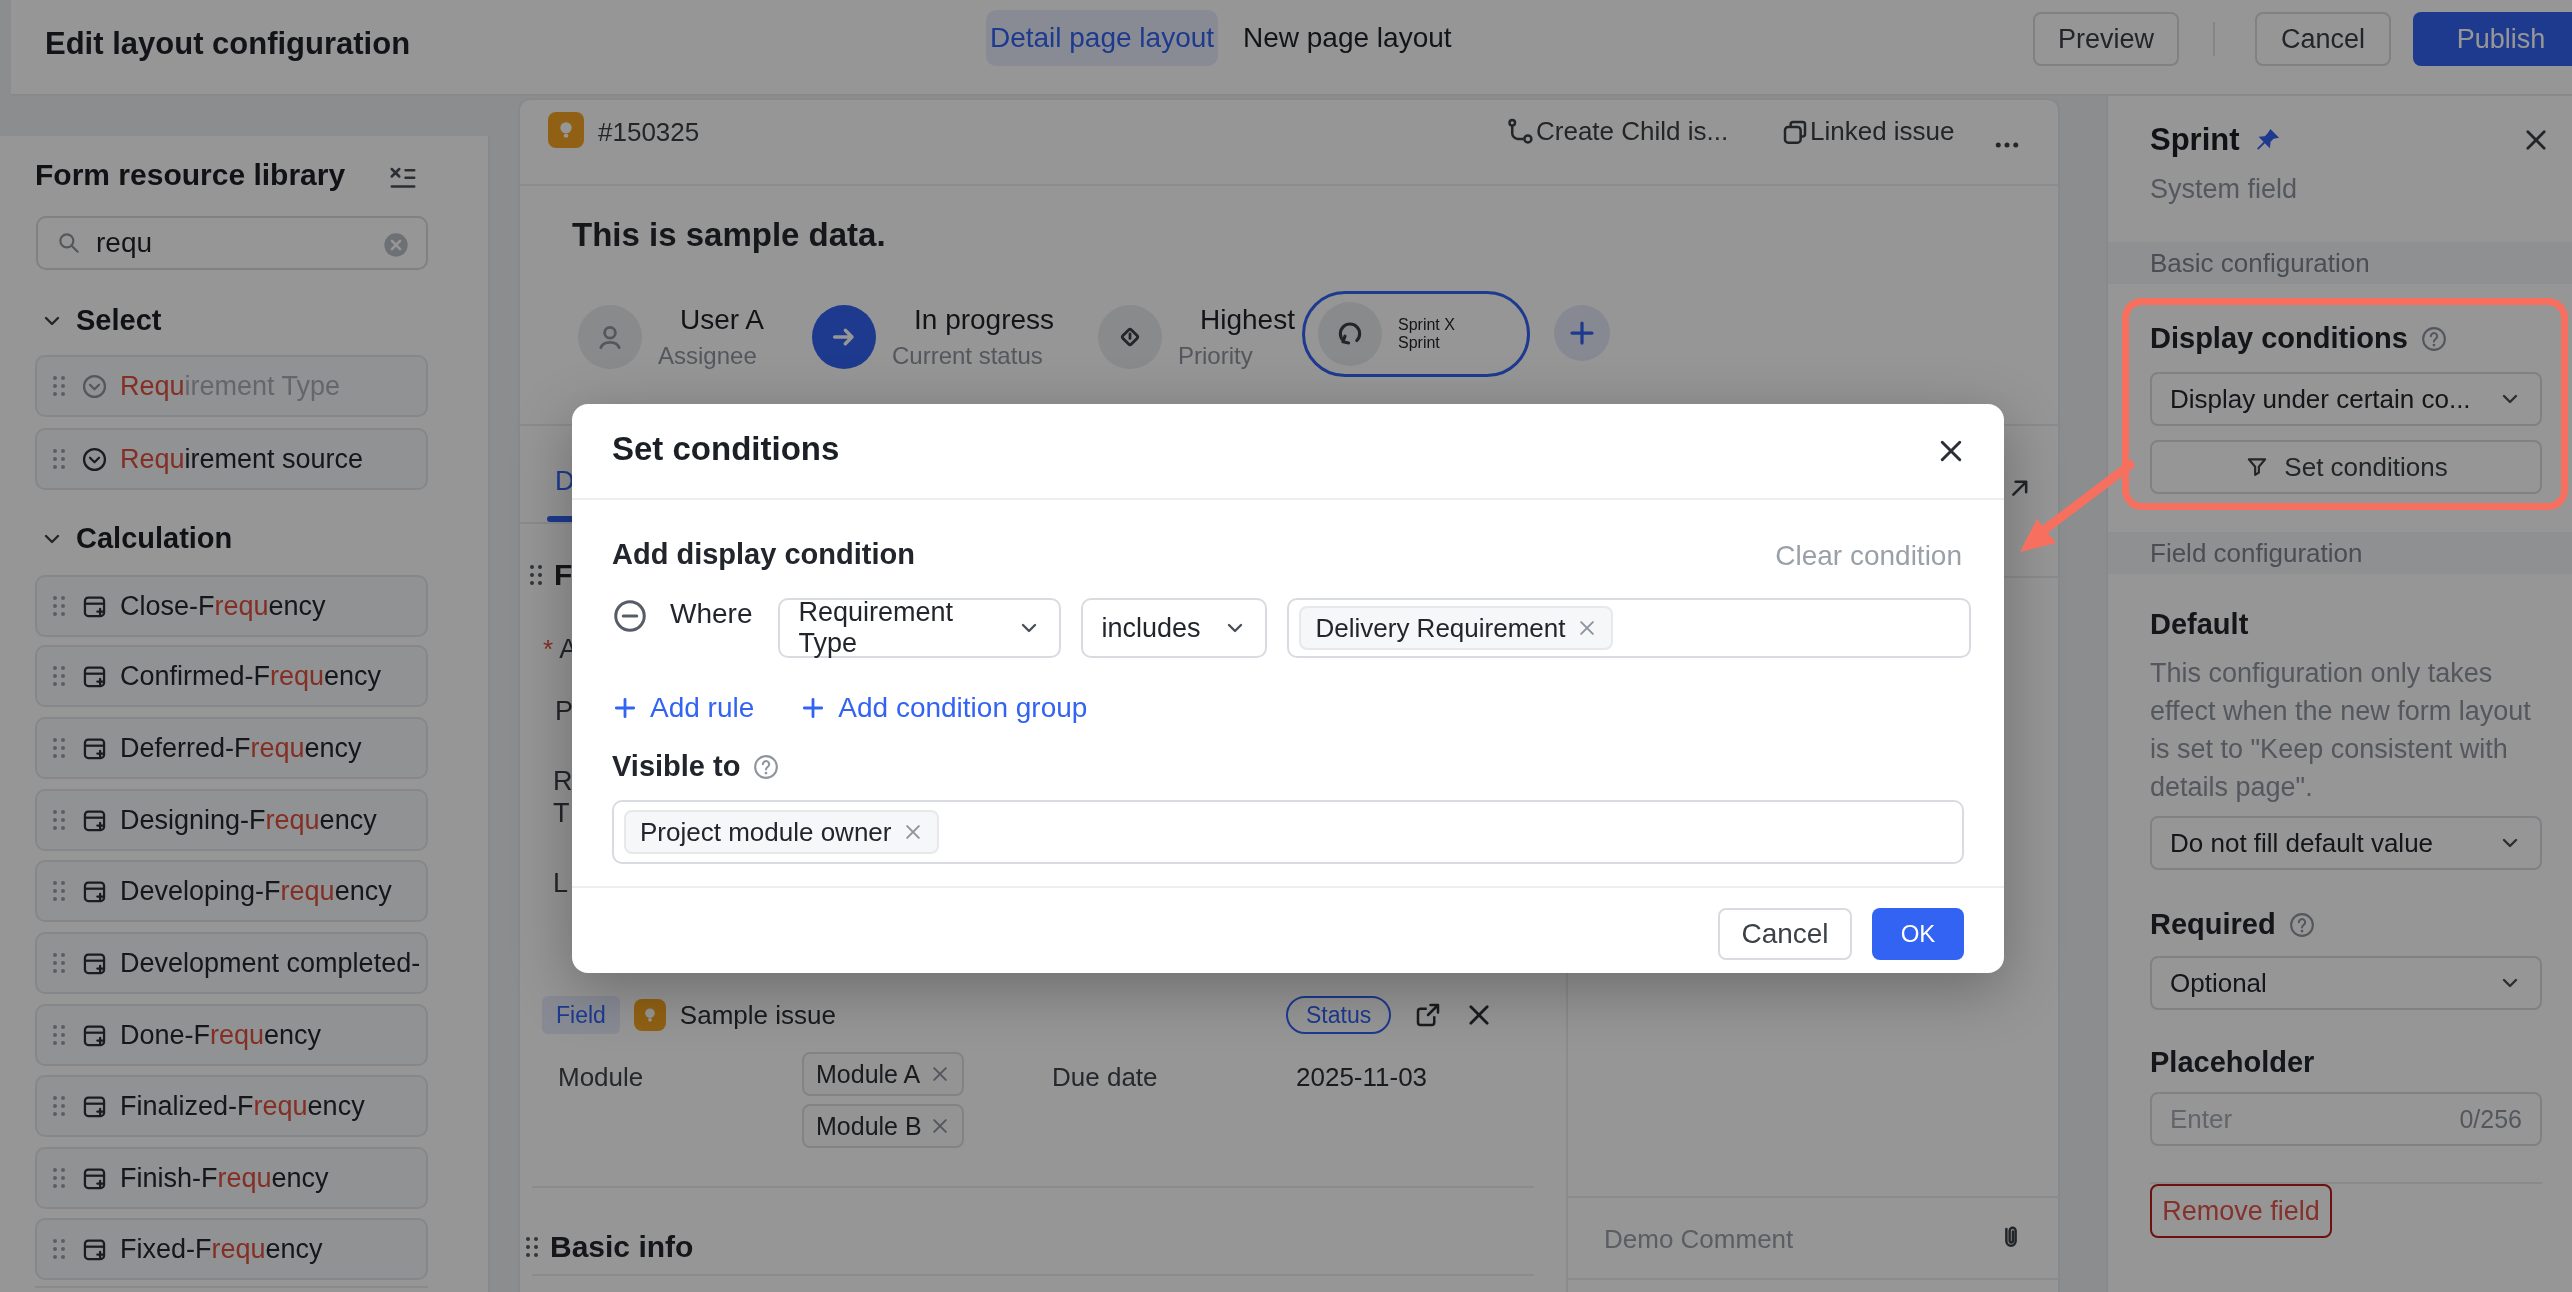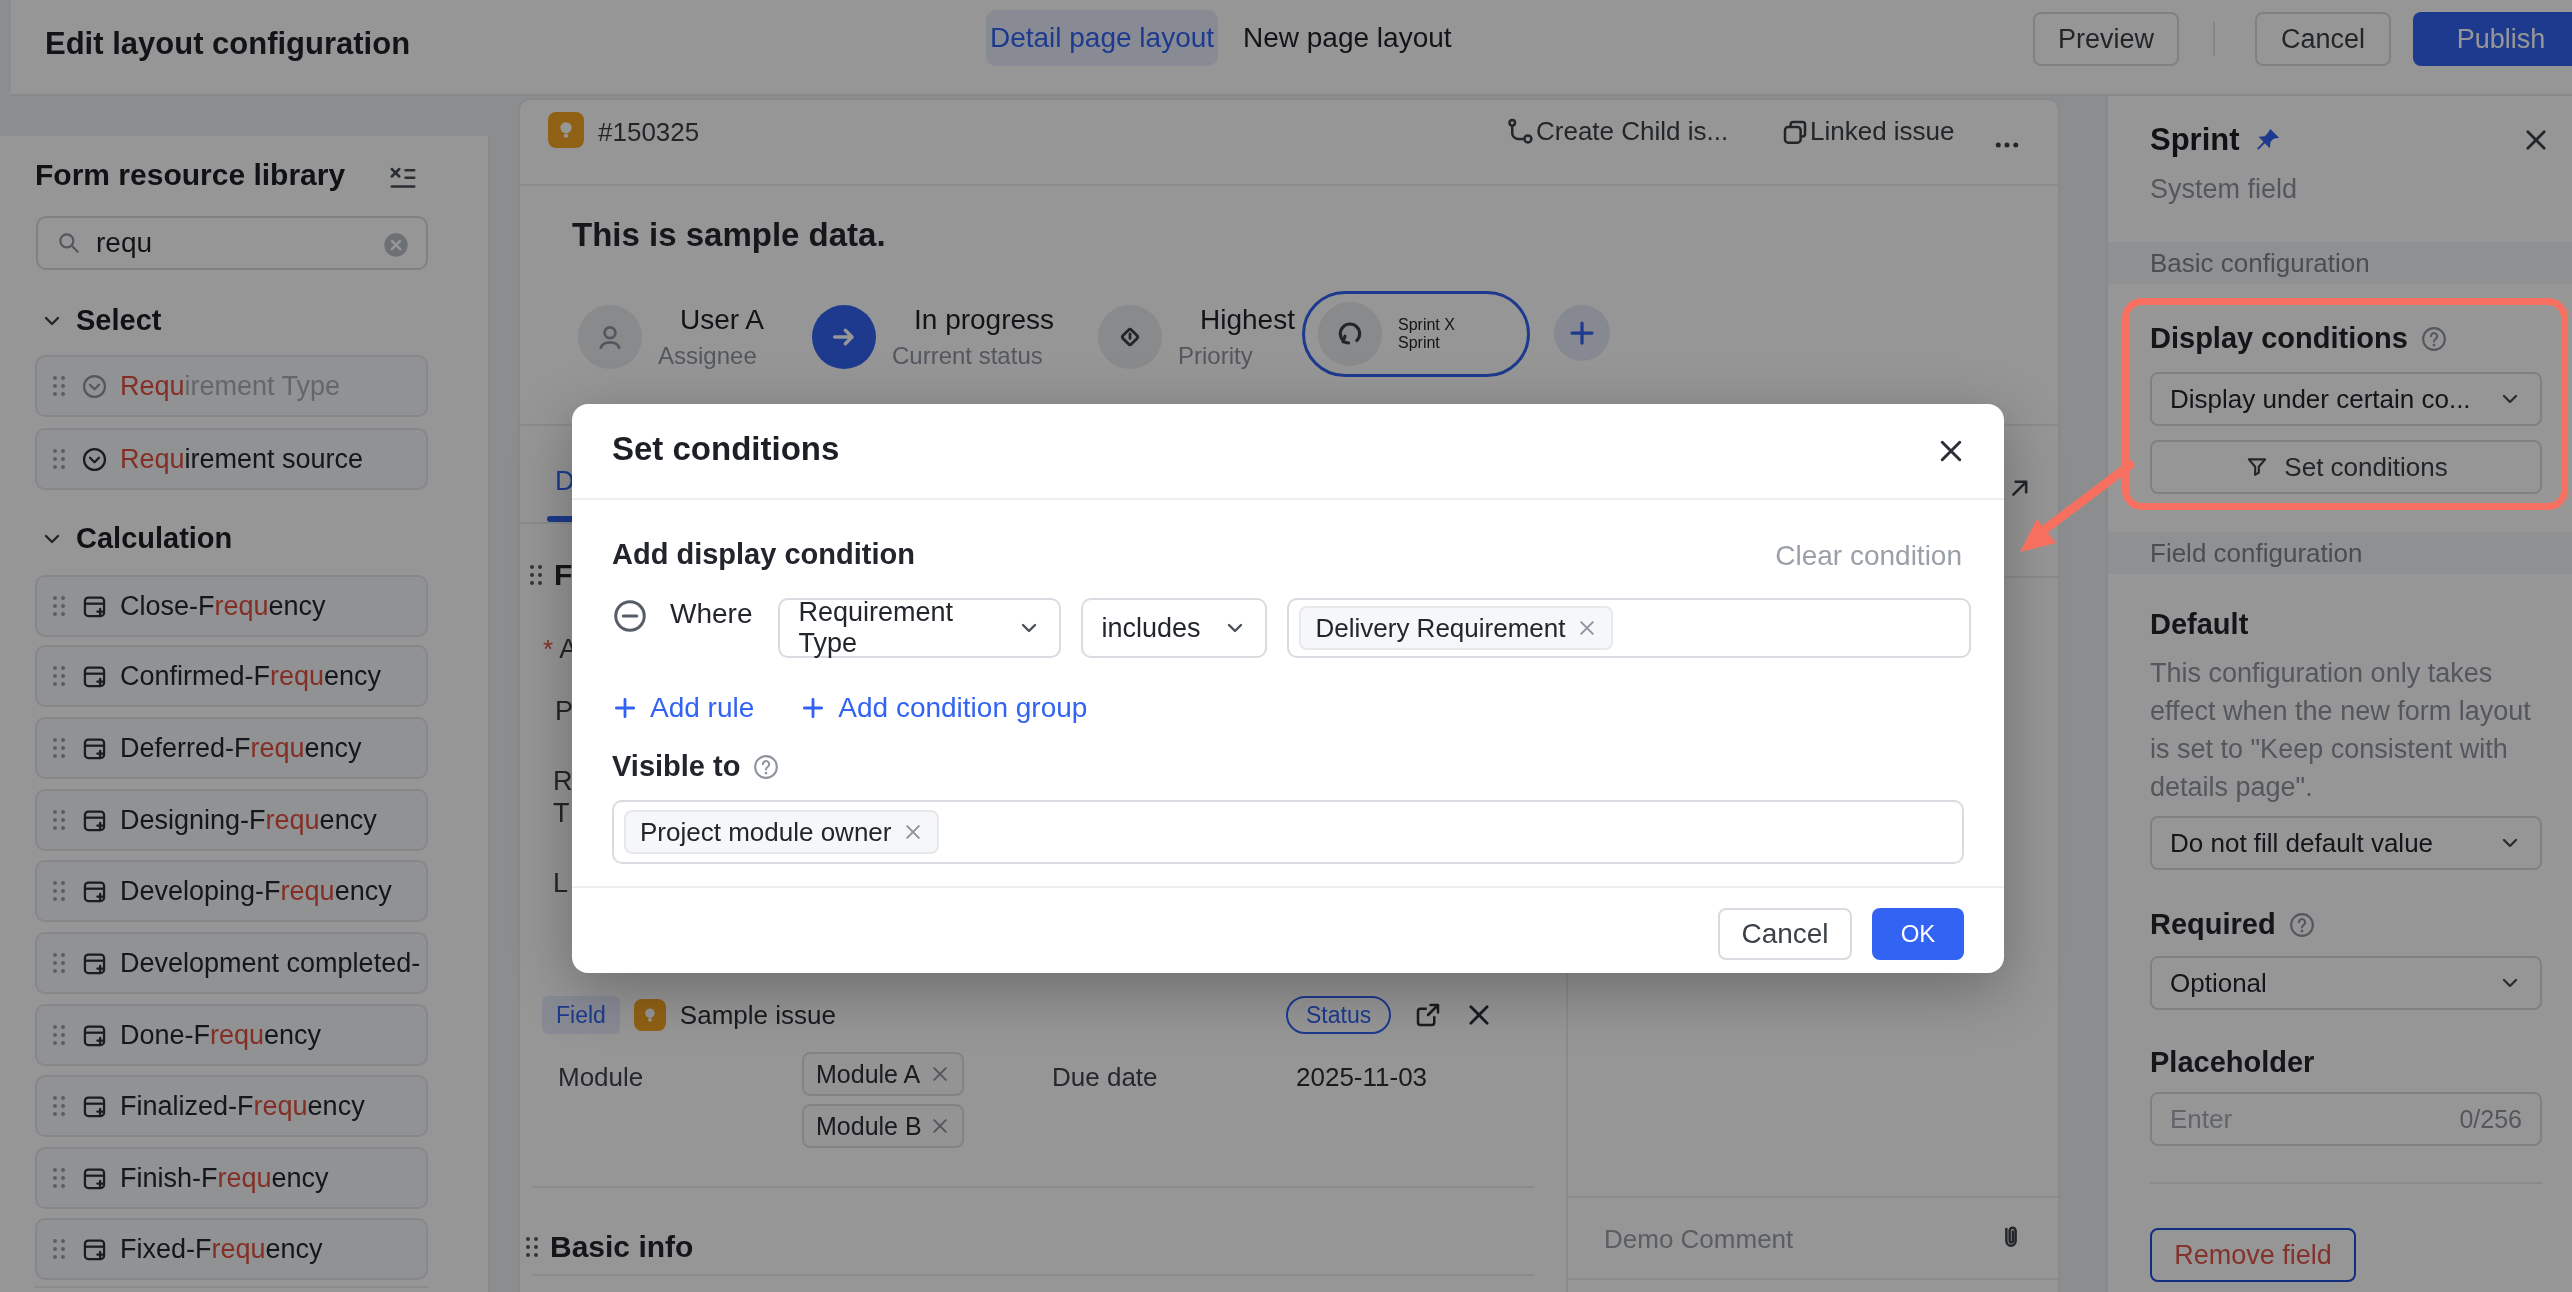--- a/index.html
+++ b/index.html
@@ -83,21 +83,21 @@
   .insp-lbl{position:absolute;left:42px;font-size:29px;font-weight:700;color:#22262c;display:flex;align-items:center;gap:12px;}
   .insp-lbl .ic{color:#8f959e;}
   .insp-select{position:absolute;left:42px;width:392px;height:54px;box-sizing:border-box;border:2px solid #d8dbe0;border-radius:8px;background:#fff;display:flex;align-items:center;justify-content:space-between;padding:0 18px;font-size:26px;color:#22262c;}
   .insp-select .ic{color:#4a5059;}
   .insp-btn{position:absolute;left:42px;width:392px;height:54px;box-sizing:border-box;border:2px solid #d8dbe0;border-radius:8px;background:#fff;display:flex;align-items:center;justify-content:center;gap:14px;font-size:26px;color:#3c4147;}
   .insp-desc{position:absolute;left:42px;top:558px;width:396px;font-size:27px;line-height:38px;color:#8f959e;}
   .insp-input{position:absolute;left:42px;top:996px;width:392px;height:54px;box-sizing:border-box;border:2px solid #d8dbe0;border-radius:8px;background:#fff;display:flex;align-items:center;justify-content:space-between;padding:0 18px;}
   .insp-input .ph{font-size:26px;color:#a6acb5;}
   .insp-input .cnt{font-size:25px;color:#8f959e;}
   .insp-sep{position:absolute;left:42px;top:1086px;width:392px;height:2px;background:#e8eaee;}
-  .btn-remove{position:absolute;left:42px;top:1132px;width:206px;height:54px;box-sizing:border-box;border:2px solid #1d4ed8;border-radius:8px;background:#fff;display:flex;align-items:center;justify-content:center;font-size:27px;color:#e0564a;}
+  .btn-remove{position:absolute;left:42px;top:1088px;width:182px;height:54px;box-sizing:border-box;border:2px solid #b91c1c;border-radius:8px;background:#fff;display:flex;align-items:center;justify-content:center;font-size:27px;color:#e0564a;}
 
   
   .dim{position:absolute;left:0;top:0;width:2572px;height:1292px;background:rgba(0,0,0,0.41);z-index:40;}
 
   
   .modal{position:absolute;left:572px;top:404px;width:1432px;height:569px;background:#fff;border-radius:16px;box-shadow:0 16px 60px rgba(0,0,0,.28);z-index:50;}
   .modal-title{position:absolute;left:40px;top:26px;font-size:33px;font-weight:700;color:#1c2026;}
   .modal-close{position:absolute;left:1364px;top:32px;color:#2c3036;}
   .modal-hd-sep{position:absolute;left:0;top:94px;width:1432px;height:2px;background:#eceef1;}
   .add-lbl{position:absolute;left:40px;top:134px;font-size:29px;font-weight:700;color:#22262c;}

